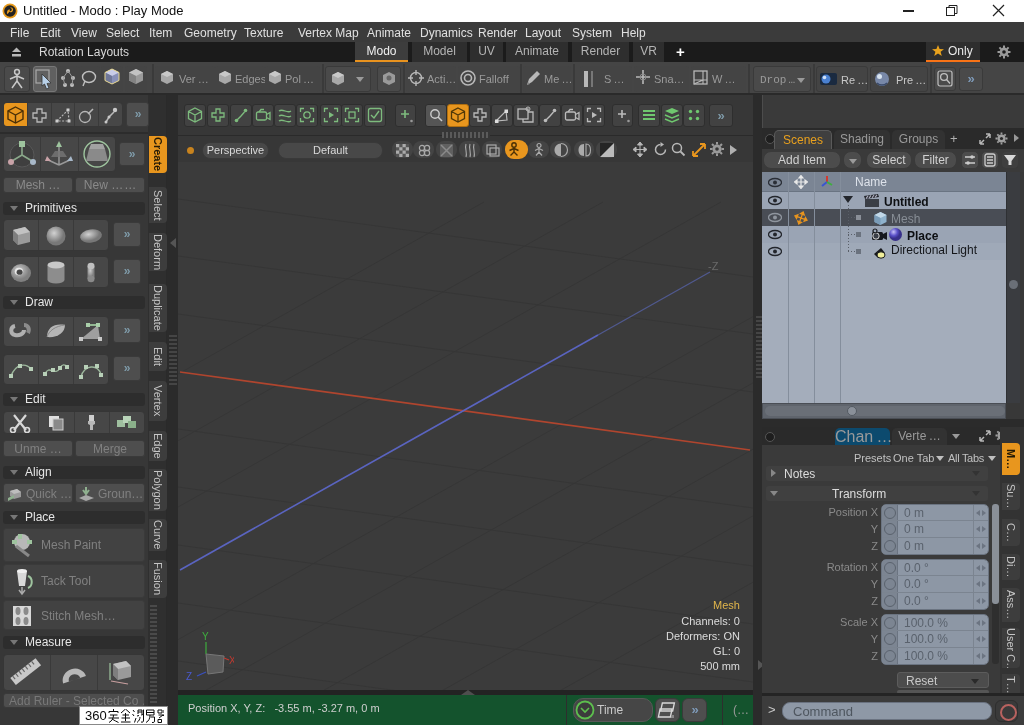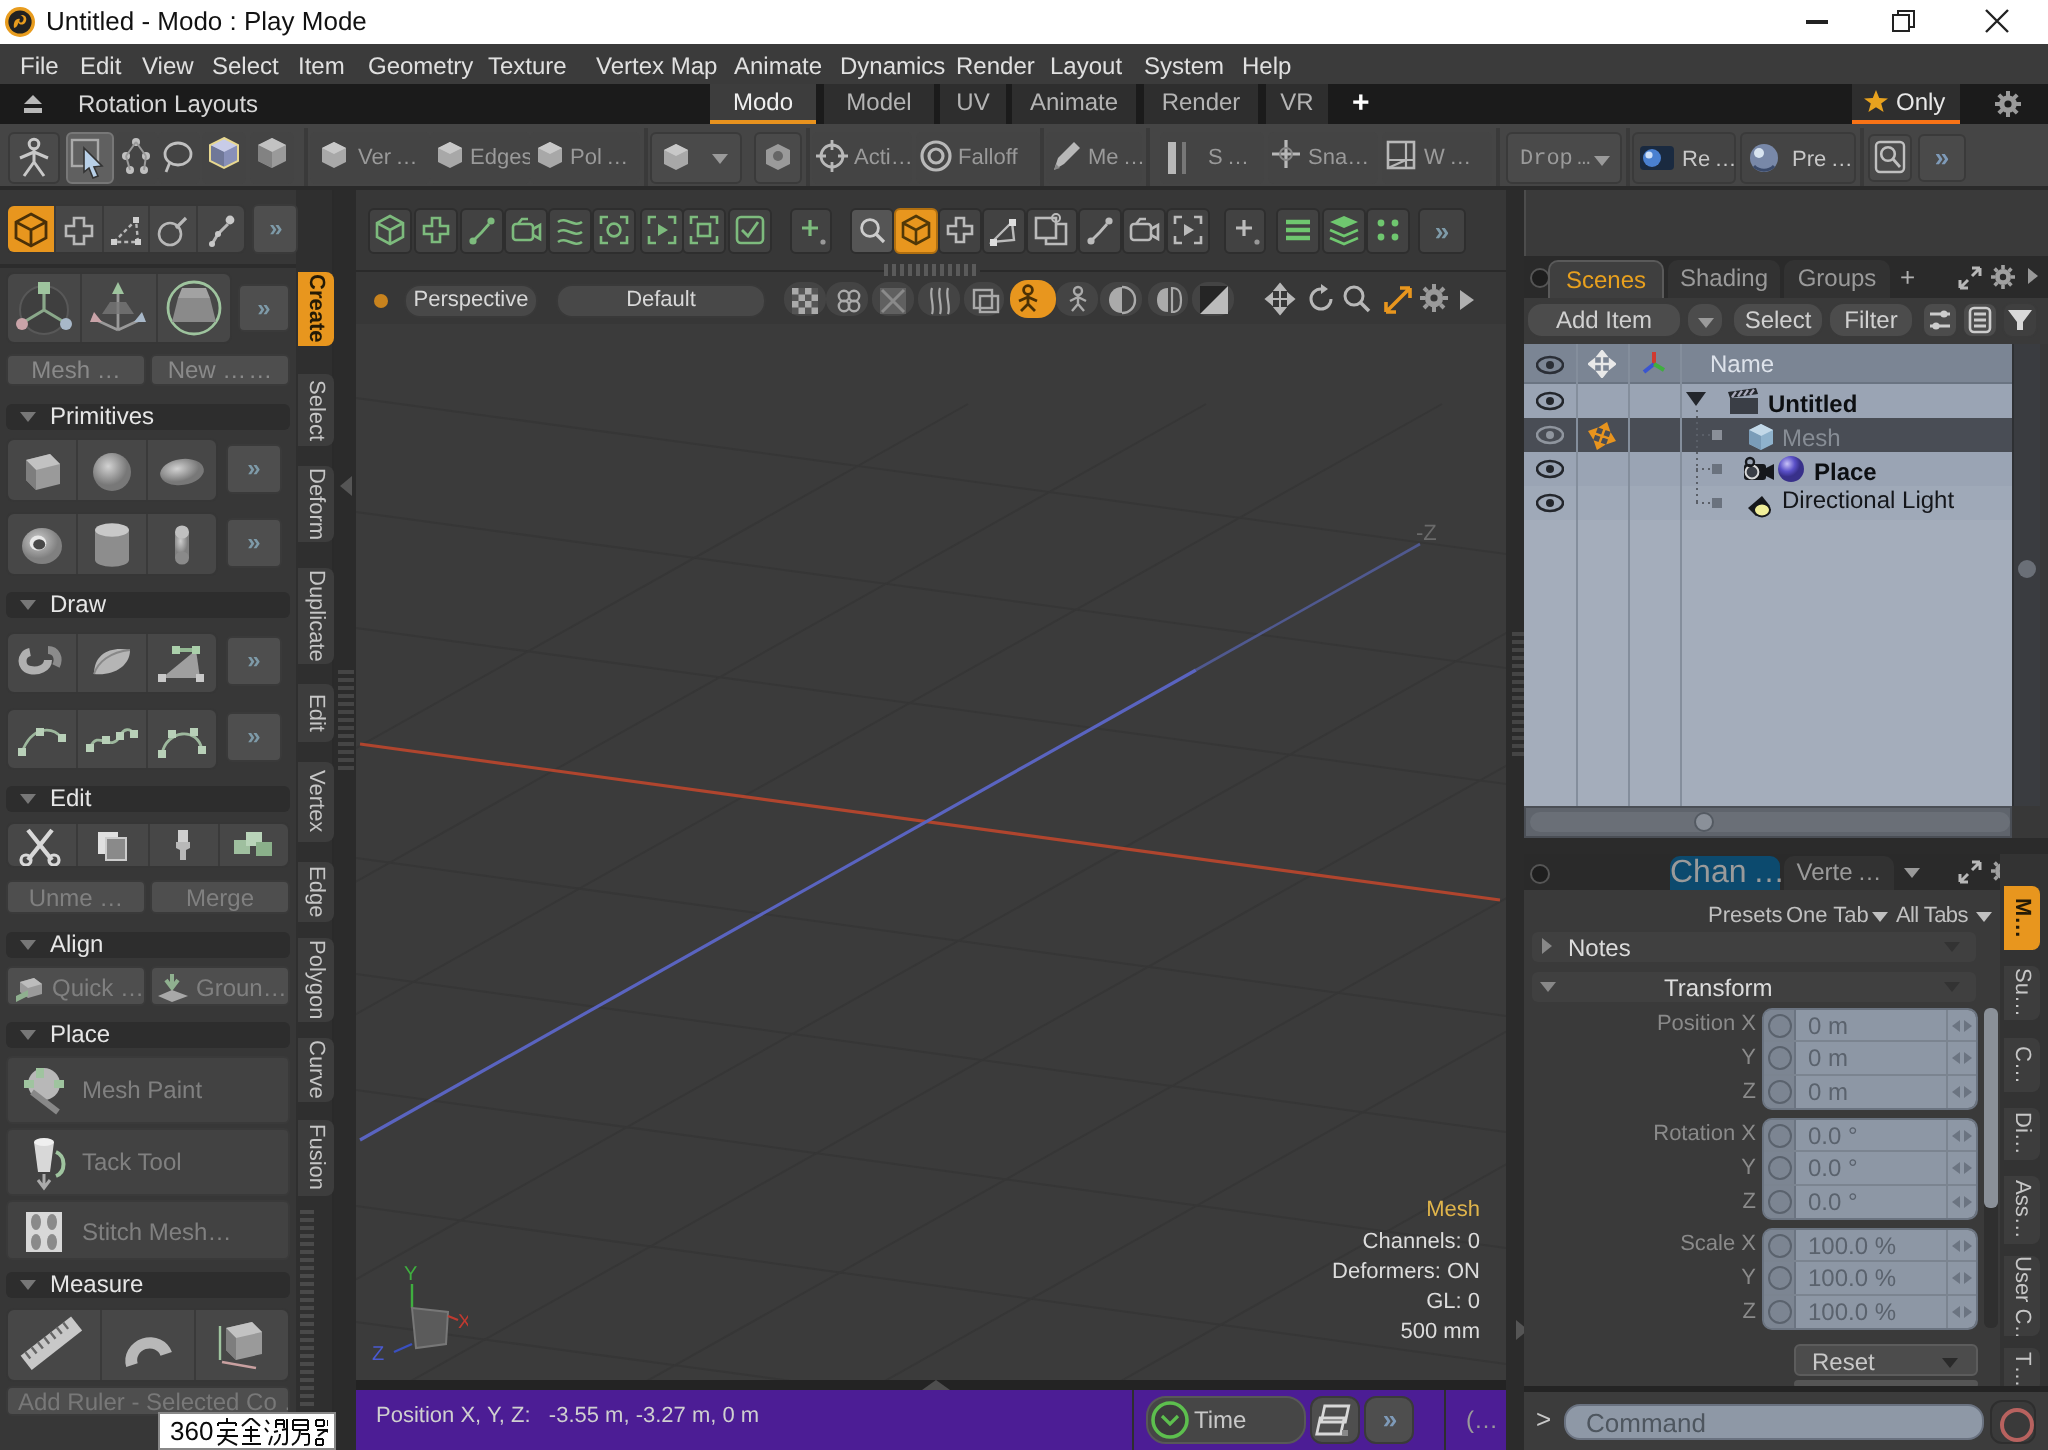--- a/index.html
+++ b/index.html
@@ -853,21 +853,21 @@
       <text x="18" y="12" fill="#3fae3f" font-size="10">Y</text>
       <path d="M22 14 V26" stroke="#3fae3f" stroke-width="1.2"></path>
       <path d="M22 26 L40 28 L39 44 L24 46 Z" fill="#5b5b5b" stroke="#777" stroke-width="1"></path>
       <path d="M40 30 L45 32" stroke="#c03a30" stroke-width="1.2"></path>
       <text x="45" y="36" fill="#c03a30" font-size="10">X</text>
       <path d="M22 44 L13 48" stroke="#3a50c0" stroke-width="1.2"></path>
       <text x="2" y="52" fill="#4a5ad0" font-size="10">Z</text>
     </svg>
   </div>
 
-  <div class="abs" style="left:0;top:595px;width:575px;height:35px;background:#4c1d95;border-top:5px solid #232323;box-sizing:border-box;">
+  <div class="abs" style="left:0;top:595px;width:575px;height:35px;background:#14532d;border-top:5px solid #232323;box-sizing:border-box;">
     <div class="abs" style="left:283px;top:-5px;width:0;height:0;border-left:7px solid transparent;border-right:7px solid transparent;border-bottom:5px solid #4e4e4e;"></div>
     <span class="abs" style="left:10px;top:7px;color:#cfcfcf;font-size:11px;">Position X, Y, Z: &nbsp;&nbsp;-3.55 m, -3.27 m, 0 m</span>
     <div class="abs" style="left:388px;top:0px;width:1px;height:30px;background:#2e2e2e;"></div>
     <div class="abs" style="left:395px;top:3px;width:80px;height:24px;background:#464646;border:1px solid #585858;border-radius:10px;box-sizing:border-box;">
       <svg width="20" height="20" style="position:absolute;left:1px;top:1px">
             <circle cx="10" cy="10" r="8.5" fill="#3c3c3c" stroke="#5dbf4e" stroke-width="1.8"></circle>
             <path d="M6 8 L10 12 L14 8" fill="none" stroke="#5dbf4e" stroke-width="1.6"></path>
           </svg>
       <span style="position:absolute;left:23px;top:4px;color:#c8c8c8;font-size:12px;">Time</span>
     </div>

